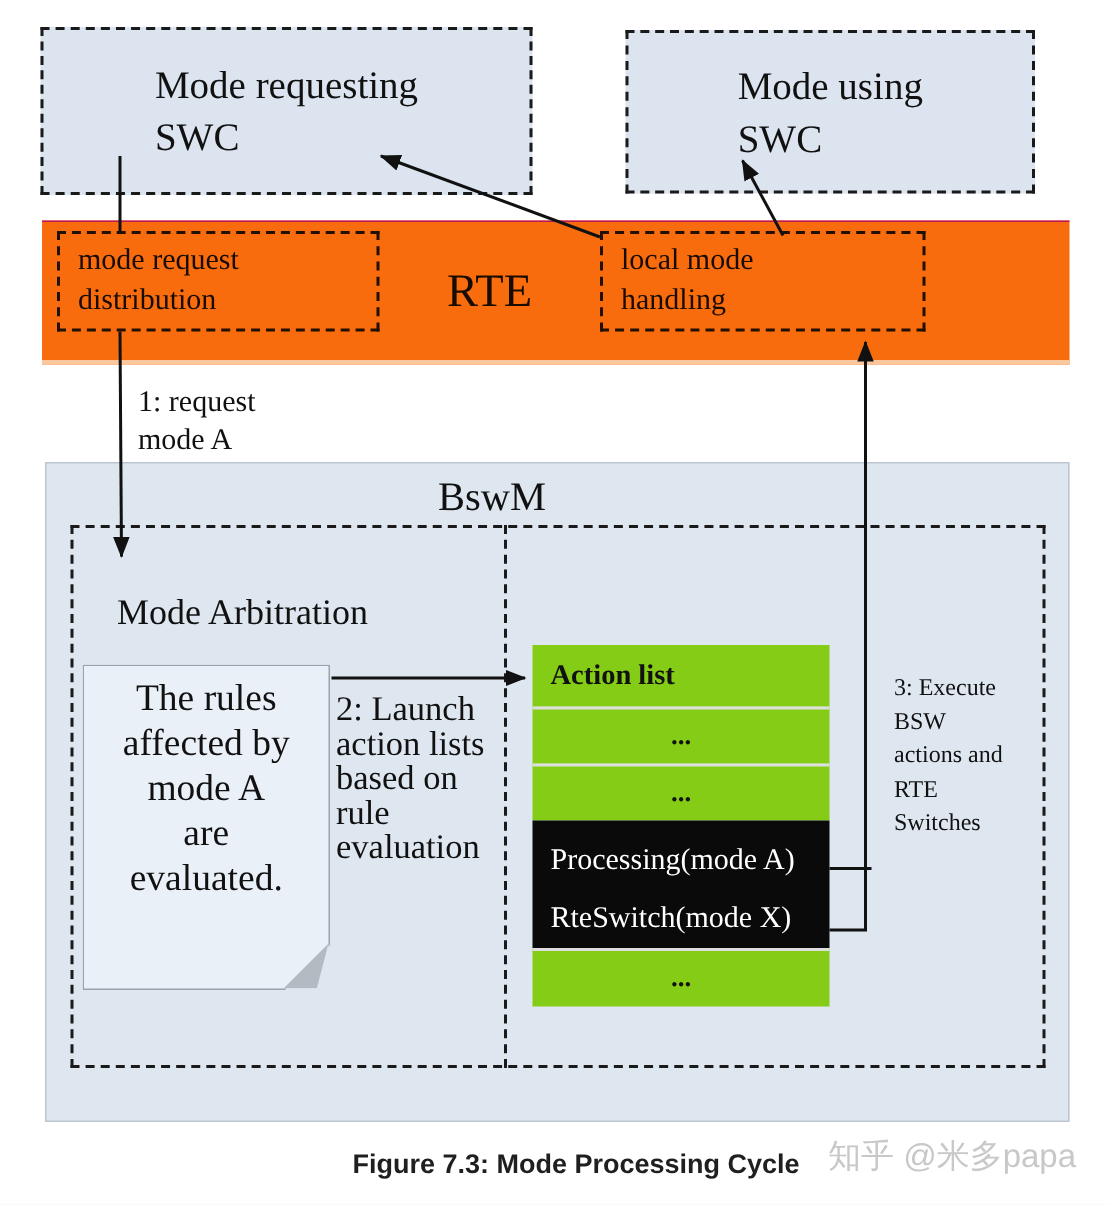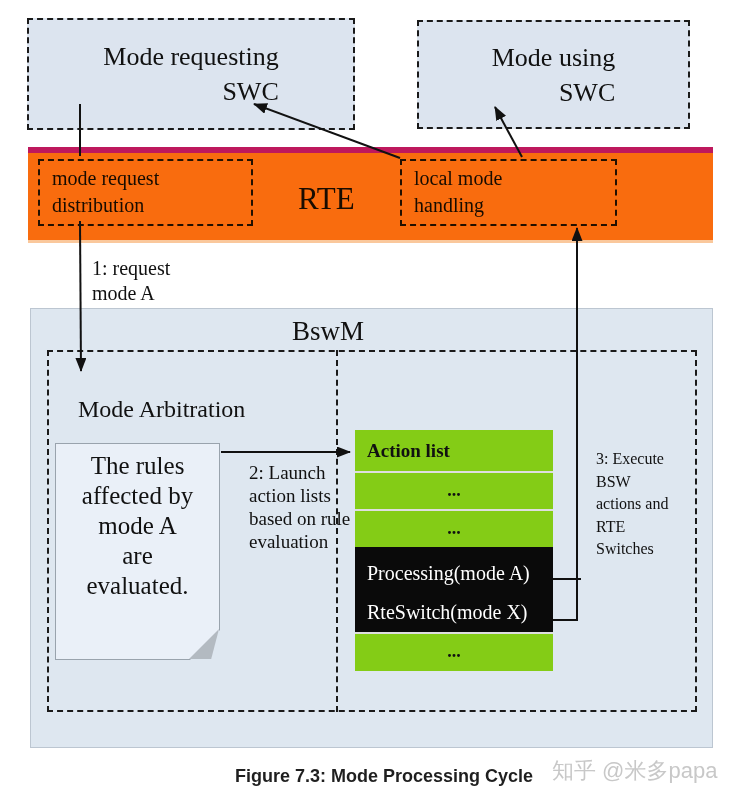--- a/index.html
+++ b/index.html
@@ -4,42 +4,42 @@
 <style>
   html,body{margin:0;padding:0;background:#ffffff;}
   .canvas{
     position:relative;width:740px;height:803px;background:#ffffff;
     font-family:"Liberation Serif", serif;color:#111;overflow:hidden;
   }
   .pre{white-space:pre-line;}
   
   .swc-box{
     position:absolute;background:#dce4ef;border:2px dashed #1a1a1a;
-    display:flex;align-items:center;justify-content:center;text-align:right;
+    display:flex;align-items:center;justify-content:center;text-align:left;
     font-size:26px;line-height:35px;box-sizing:border-box;
   }
   .box-requesting{left:27px;top:18px;width:328px;height:112px;}
   .box-using{left:417px;top:20px;width:273px;height:109px;}
   
   .rte-band{
     position:absolute;left:28px;top:147px;width:685px;height:96px;
-    background:#f96c0e;border-top:6px solid #be185d;border-bottom:3px solid #fac89c;
+    background:#f96c0e;border-top:1px solid #be185d;border-bottom:3px solid #fac89c;
     box-sizing:border-box;
   }
   .band-box{
     position:absolute;border:2px dashed #221000;box-sizing:border-box;
     font-size:20px;line-height:27px;padding:4px 0 0 12px;color:#180c00;
   }
   .mrd-box{left:10px;top:6px;width:215px;height:67px;}
   .lmh-box{left:372px;top:6px;width:217px;height:67px;}
   .rte-label{position:absolute;left:270px;top:28px;font-size:31px;color:#180c00;}
   
   .flow-label{position:absolute;font-size:20px;line-height:25px;}
   .step1{left:92px;top:256px;}
-  .step2{left:249px;top:461px;width:112px;font-size:19px;line-height:23px;}
+  .step2{left:224px;top:461px;width:112px;font-size:23px;line-height:23px;}
   .step3{left:596px;top:448px;width:104px;font-size:16px;line-height:22.5px;}
   
   .bswm{
     position:absolute;left:30px;top:308px;width:683px;height:440px;
     background:#dee7f0;border:1px solid #bcc6d1;box-sizing:border-box;
   }
   .bswm-title{position:absolute;left:292px;top:316px;font-size:27px;line-height:30px;}
   .inner-dashed{
     position:absolute;left:47px;top:350px;width:650px;height:362px;
     border:2px dashed #1a1a1a;box-sizing:border-box;

